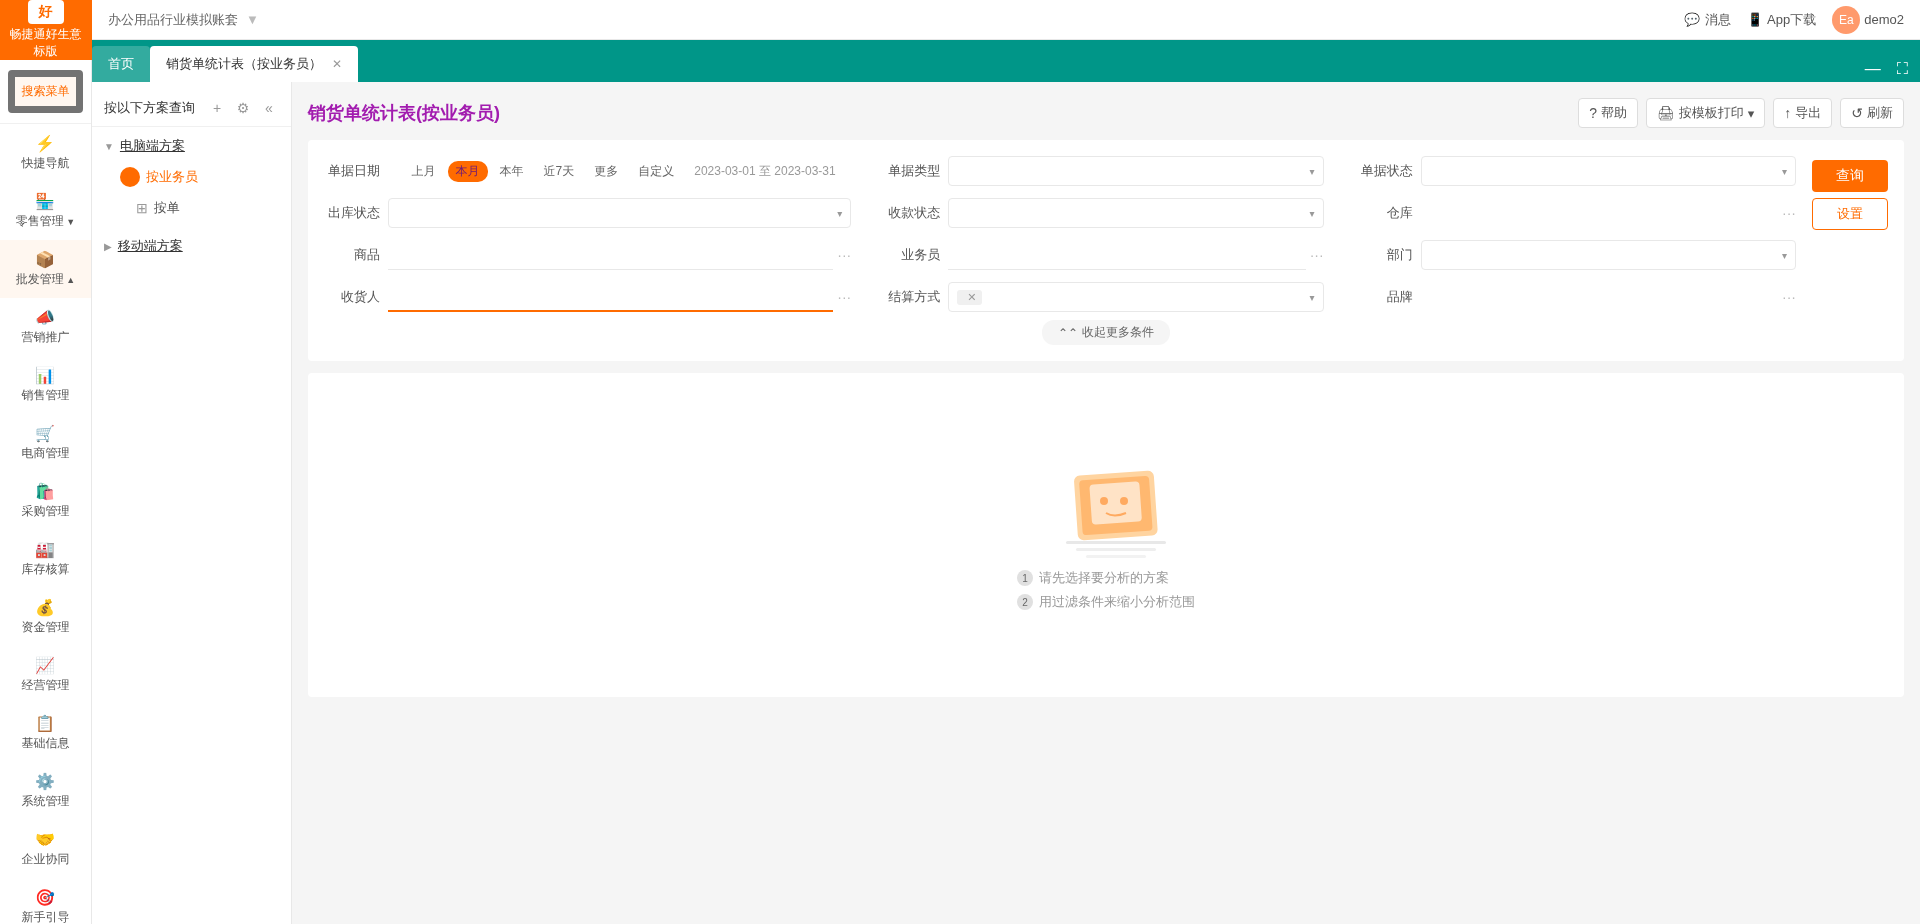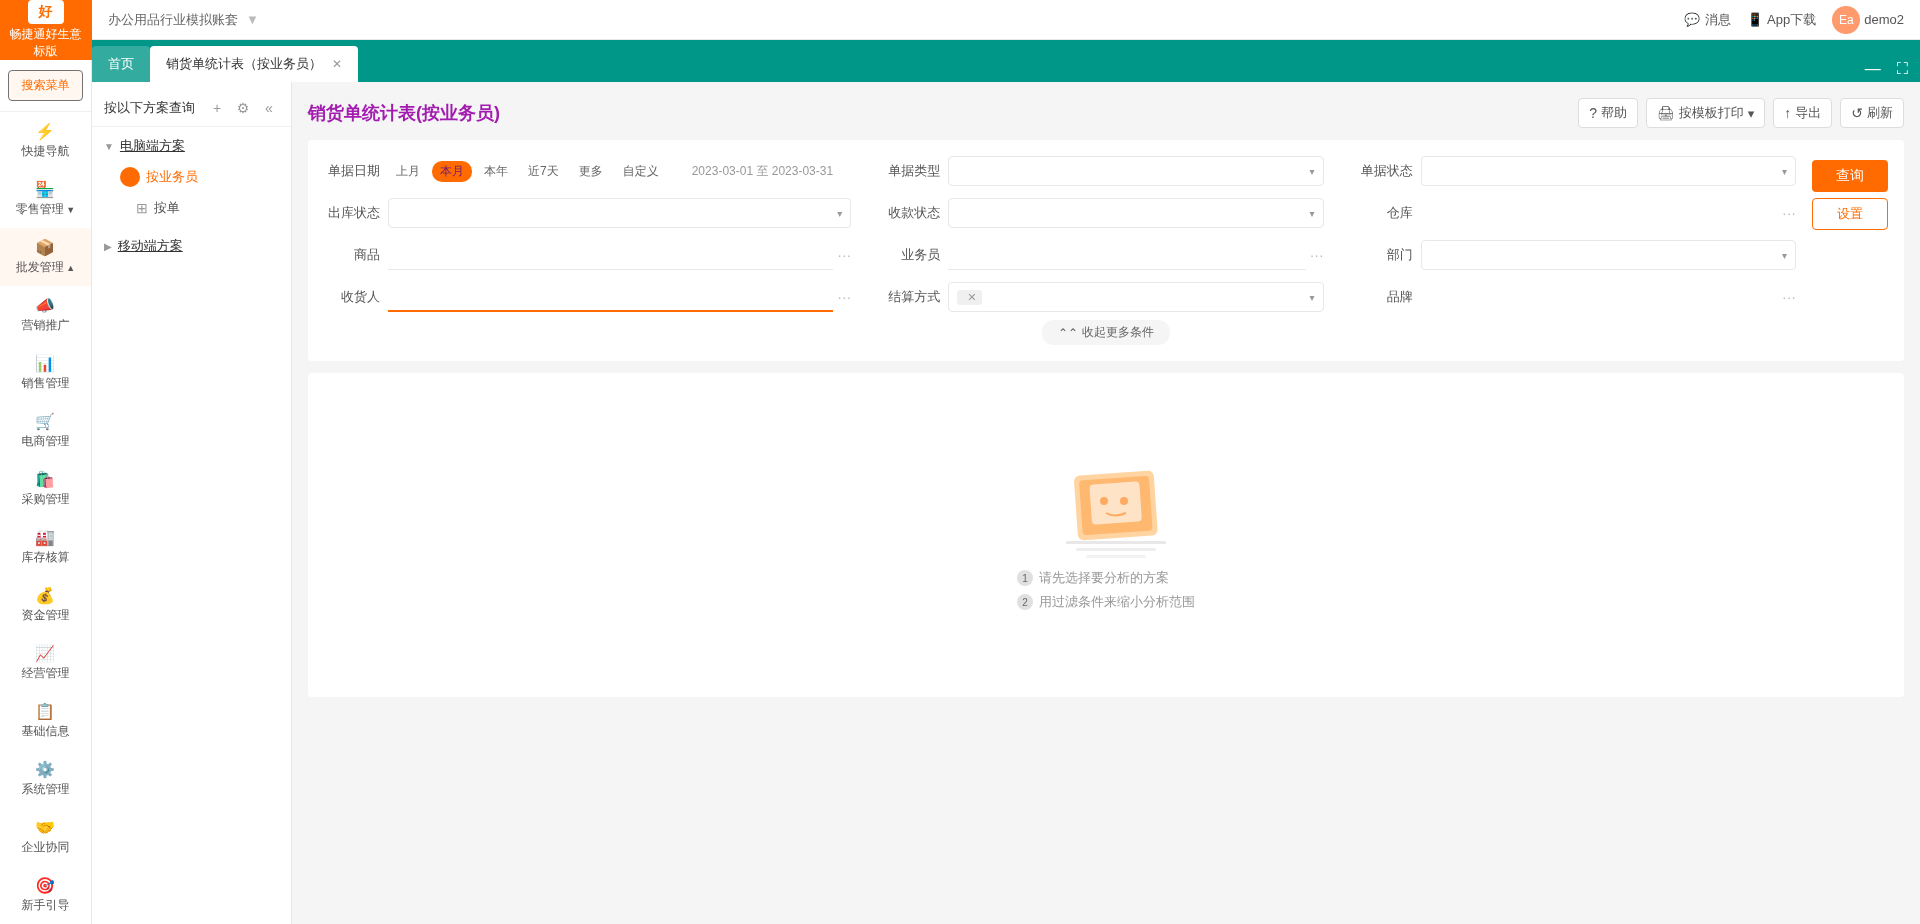--- a/index.html
+++ b/index.html
@@ -9,21 +9,21 @@
     .app-container { display: flex; height: 924px; width: 1920px; }
 
     
     .sidebar { width: 92px; background: #fff; border-right: 1px solid #e8e8e8; display: flex; flex-direction: column; align-items: center; padding-top: 0; flex-shrink: 0; }
     .sidebar-logo { width: 92px; height: 60px; background: #ff6b00; display: flex; flex-direction: column; align-items: center; justify-content: center; cursor: pointer; }
     .sidebar-logo .logo-icon { width: 36px; height: 28px; background: #fff; border-radius: 4px; display: flex; align-items: center; justify-content: center; margin-bottom: 2px; }
     .sidebar-logo .logo-icon span { color: #ff6b00; font-size: 14px; font-weight: bold; }
     .sidebar-logo .logo-text { color: #fff; font-size: 12px; }
 
     .sidebar-search { padding: 10px 8px; width: 100%; border-bottom: 1px solid #f0f0f0; }
-    .sidebar-search-btn { width: 100%; padding: 6px 0; background: #fff7f0; border: 1px solid #737373; border-radius: 4px; color: #ff6b00; font-size: 12px; cursor: pointer; text-align: center; }
+    .sidebar-search-btn { width: 100%; padding: 6px 0; background: #fff7f0; border: 7px solid #737373; border-radius: 4px; color: #ff6b00; font-size: 12px; cursor: pointer; text-align: center; }
 
     .sidebar-nav-item { width: 100%; padding: 10px 4px; display: flex; flex-direction: column; align-items: center; cursor: pointer; position: relative; }
     .sidebar-nav-item.active { background: #fff7f0; }
     .sidebar-nav-item .nav-label { font-size: 12px; color: #555; margin-top: 2px; text-align: center; }
     .sidebar-nav-item .nav-icon { font-size: 16px; color: #666; }
     .sidebar-nav-item.has-arrow .nav-label::after { content: " ▲"; font-size: 9px; }
     .sidebar-nav-item.collapsed .nav-label::after { content: " ▼"; font-size: 9px; }
 
     
     .main-area { flex: 1; display: flex; flex-direction: column; overflow: hidden; }
@@ -84,21 +84,21 @@
     .filter-row { display: flex; align-items: center; gap: 0; margin-bottom: 12px; }
     .filter-row:last-child { margin-bottom: 0; }
 
     .filter-field { display: flex; align-items: center; flex: 1; min-width: 0; }
     .filter-label { font-size: 13px; color: #555; white-space: nowrap; margin-right: 8px; min-width: 56px; text-align: right; }
     .filter-input { flex: 1; height: 30px; border: none; border-bottom: 1px solid #e8e8e8; padding: 0 8px; font-size: 13px; color: #333; outline: none; background: transparent; }
     .filter-select { flex: 1; height: 30px; border: 1px solid #e8e8e8; border-radius: 4px; padding: 0 8px; font-size: 13px; color: #333; outline: none; background: #fff; cursor: pointer; display: flex; align-items: center; justify-content: space-between; }
     .filter-select-arrow { color: #999; font-size: 10px; }
     .filter-dots { color: #bbb; font-size: 14px; cursor: pointer; margin-left: 4px; }
 
-    .date-filter-group { display: flex; align-items: center; gap: 17px; flex: 1; }
+    .date-filter-group { display: flex; align-items: center; gap: 4px; flex: 1; justify-content: center; }
     .date-filter-tabs { display: flex; gap: 4px; margin-right: 8px; }
     .date-tab { padding: 2px 8px; font-size: 12px; border-radius: 2px; cursor: pointer; color: #666; background: none; border: none; }
     .date-tab.active { background: #ff6b00; color: #701a75; border-radius: 10px; }
     .date-range { font-size: 12px; color: #999; }
 
     .filter-divider { width: 1px; background: transparent; margin: 0 16px; }
 
     
     .collapse-bar { display: flex; justify-content: center; margin-top: 8px; }
     .collapse-btn { display: flex; align-items: center; gap: 4px; padding: 4px 16px; background: #f5f5f5; border: none; border-radius: 12px; font-size: 12px; color: #666; cursor: pointer; }

